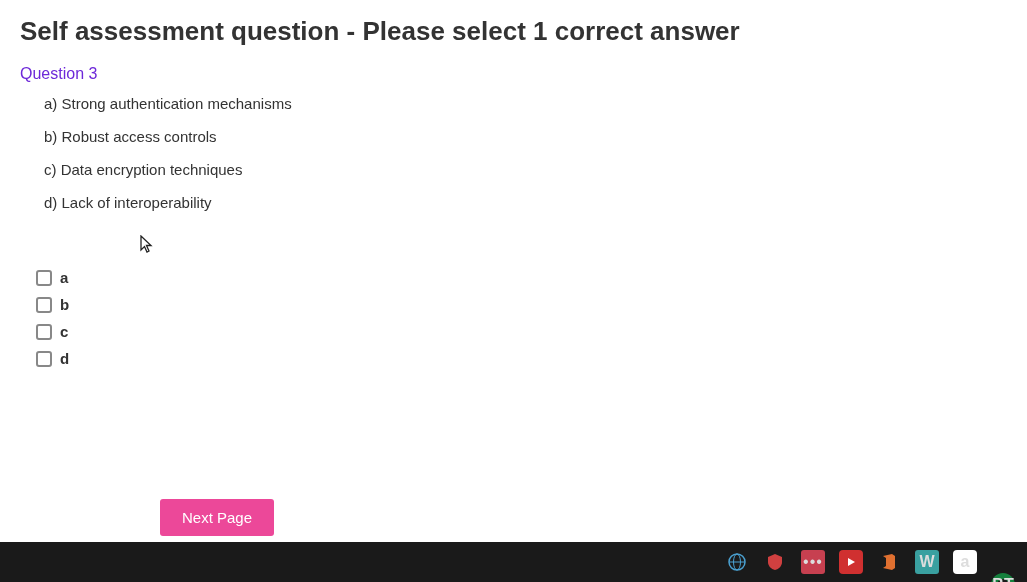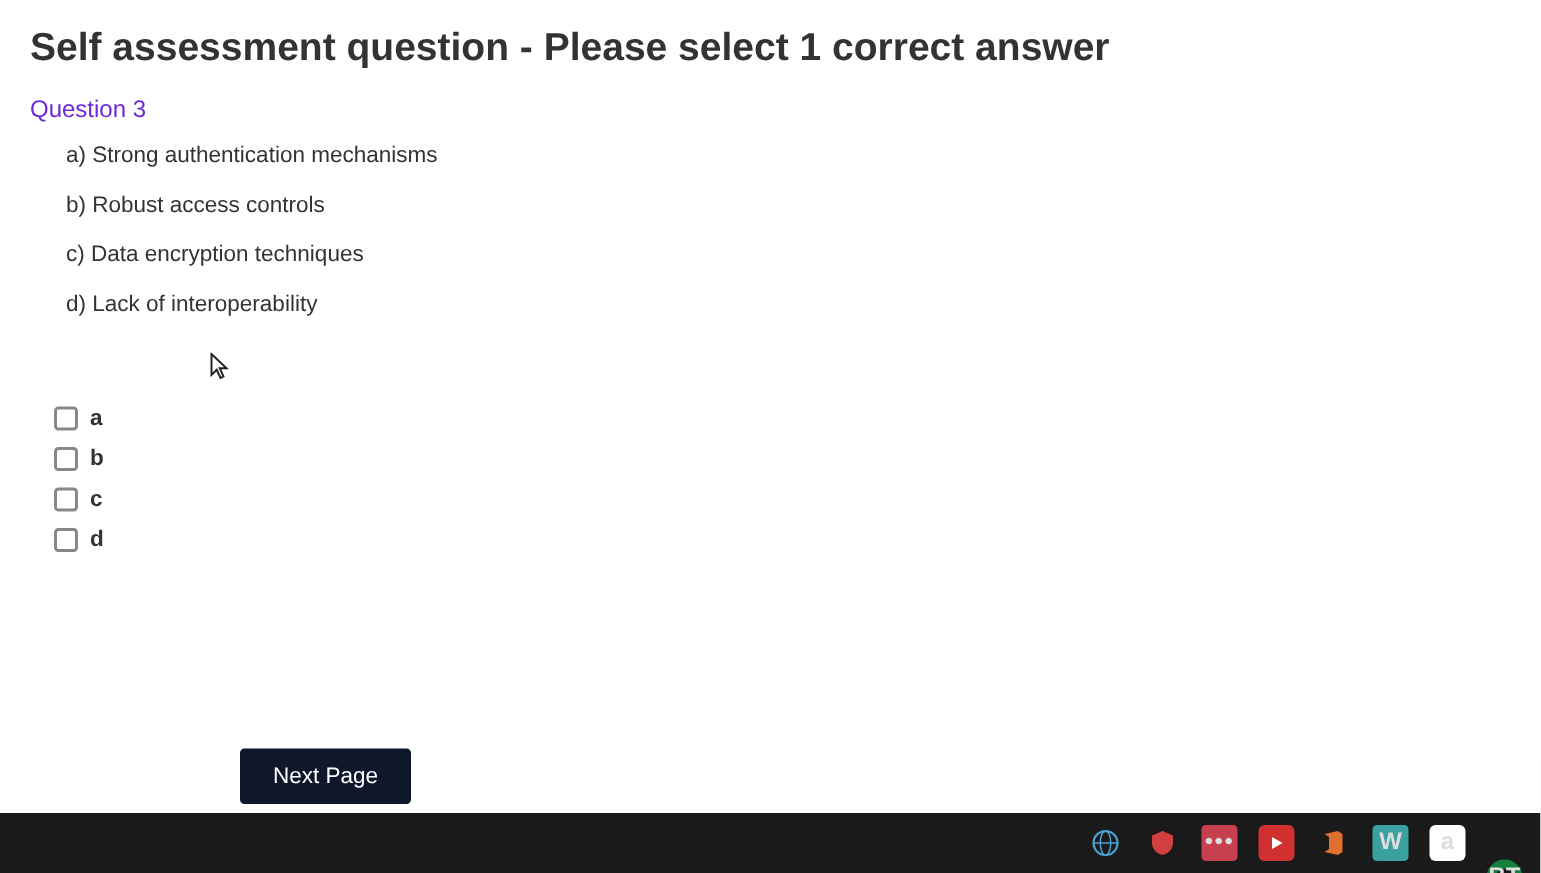--- a/index.html
+++ b/index.html
@@ -71,21 +71,21 @@
     }
     .button-row {
       position: absolute;
       left: 160px;
       bottom: 6px;
       display: flex;
       gap: 10px;
       align-items: center;
     }
     .btn {
-      background: #0f172a;
+      background: #ec4899;
       color: #fff;
       border: none;
       padding: 10px 22px;
       font-size: 15px;
       border-radius: 3px;
       cursor: pointer;
     }
     .taskbar {
       position: absolute;
       left: 0;

